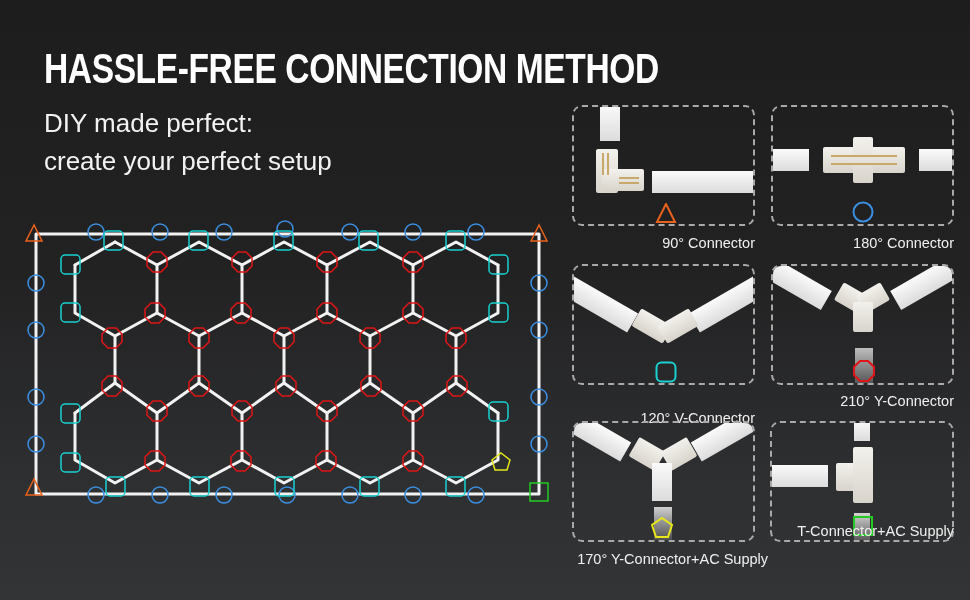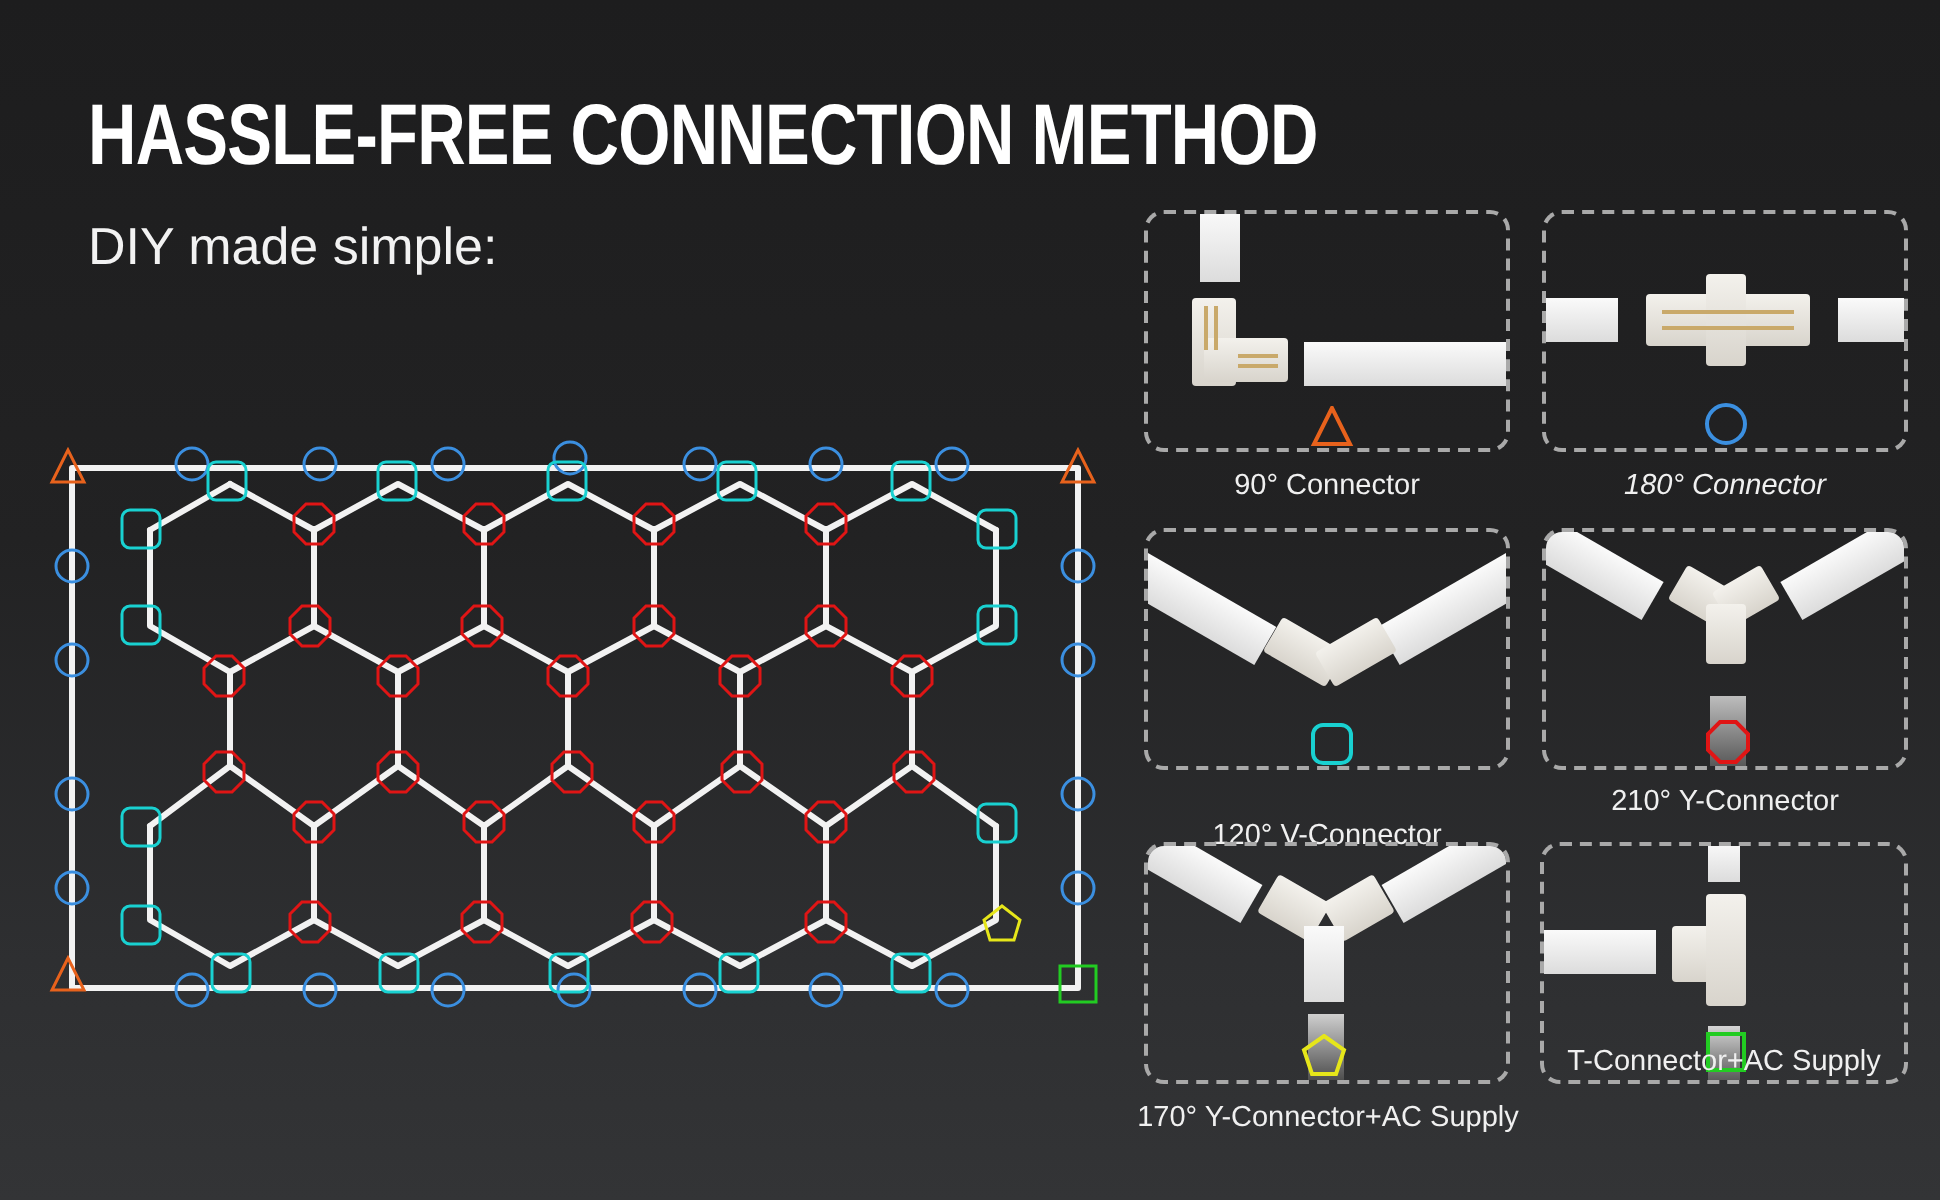--- a/index.html
+++ b/index.html
@@ -23,34 +23,35 @@
     font-size: 26px; line-height: 38px; color: #f2f2f2;
   }
   .diagram { position: absolute; left: 0; top: 0; }
   .card {
     position: absolute;
     border: 2px dashed #a9a9a9;
     border-radius: 10px;
     overflow: hidden;
   }
   .card-label {
-    position: absolute; text-align: center; font-size: 14.5px; color: #f0f0f0;
+    position: absolute; text-align: right; font-size: 14.5px; color: #f0f0f0;
     white-space: nowrap;
   }
   .prod { position: absolute; background: linear-gradient(180deg,#fafafa,#dcdcdc); }
   .conn { position: absolute; background: linear-gradient(180deg,#f3f1ec,#d8d4cc); border-radius: 2px; }
   .pin { position: absolute; background: #c9a96a; }
   .icon { position: absolute; }
 </style>
 </head>
 <body>
 
 <div class="title">HASSLE-FREE CONNECTION METHOD</div>
 <div class="subtitle">
-  <div>DIY made simple:</div>
+  <div>DIY made perfect:</div>
+  <div>create your perfect setup</div>
 </div>
 
 <svg class="diagram" width="560" height="520" viewBox="0 0 560 520">
   <g stroke="#f2f2f2" stroke-width="3" fill="none" stroke-linecap="round" stroke-linejoin="round">
 
     <rect x="36" y="234" width="503" height="260"></rect>
 
     <path d="M115,242 L157,265 L199,242 L242,265 L284,242 L327,265 L370,242 L413,265 L456,242 L498,265"></path>
     <path d="M75,265 L115,242"></path>
     <path d="M75,265 L75,313 L115,336 L157,313 L199,336 L242,313 L284,336 L327,313 L370,336 L413,313 L456,336 L498,313 L498,265"></path>
@@ -216,21 +217,21 @@
   <div class="prod" style="left:-2px;top:42px;width:38px;height:22px;"></div>
   <div class="conn" style="left:50px;top:40px;width:82px;height:26px;"></div>
   <div class="conn" style="left:80px;top:30px;width:20px;height:46px;"></div>
   <div class="pin" style="left:58px;top:48px;width:66px;height:2px;"></div>
   <div class="pin" style="left:58px;top:56px;width:66px;height:2px;"></div>
   <div class="prod" style="left:146px;top:42px;width:40px;height:22px;"></div>
   <svg class="icon" style="left:79px;top:94px;" width="22" height="22" viewBox="0 0 22 22">
       <circle cx="11" cy="11" r="9.5" stroke="#3b8fe0" stroke-width="2" fill="none"></circle>
     </svg>
 </div>
-<div class="card-label" style="left:771px;top:235px;width:183px;font-style:italic;">180° Connector</div>
+<div class="card-label" style="left:771px;top:235px;width:183px;">180° Connector</div>
 
 <div class="card" style="left:572px;top:264px;width:183px;height:121px;">
   <div class="prod" style="left:-16px;top:26px;width:80px;height:22px;transform:rotate(30deg);"></div>
   <div class="prod" style="left:115px;top:26px;width:80px;height:22px;transform:rotate(-30deg);"></div>
   <div class="conn" style="left:60px;top:50px;width:36px;height:20px;transform:rotate(30deg);"></div>
   <div class="conn" style="left:86px;top:50px;width:36px;height:20px;transform:rotate(-30deg);"></div>
   <svg class="icon" style="left:81px;top:95px;" width="22" height="22" viewBox="0 0 22 22">
       <rect x="1.5" y="1.5" width="19" height="19" rx="5" stroke="#19d1d1" stroke-width="2" fill="none"></rect>
     </svg>
 </div>

